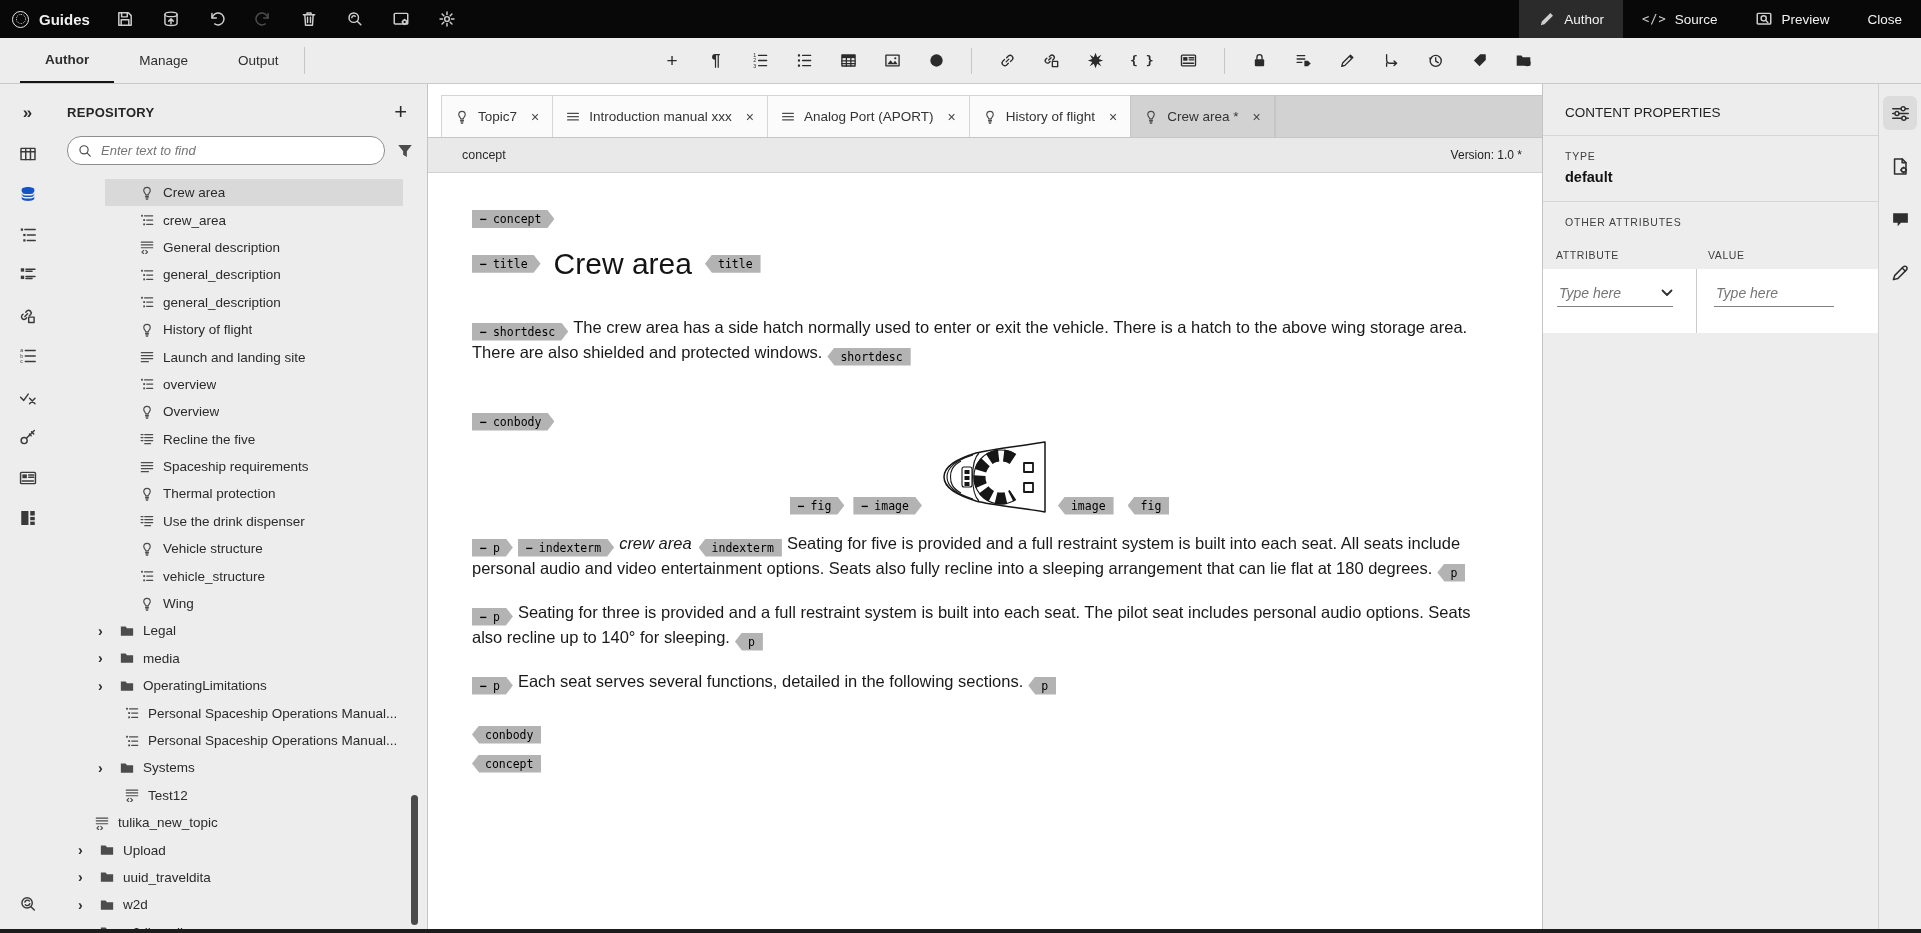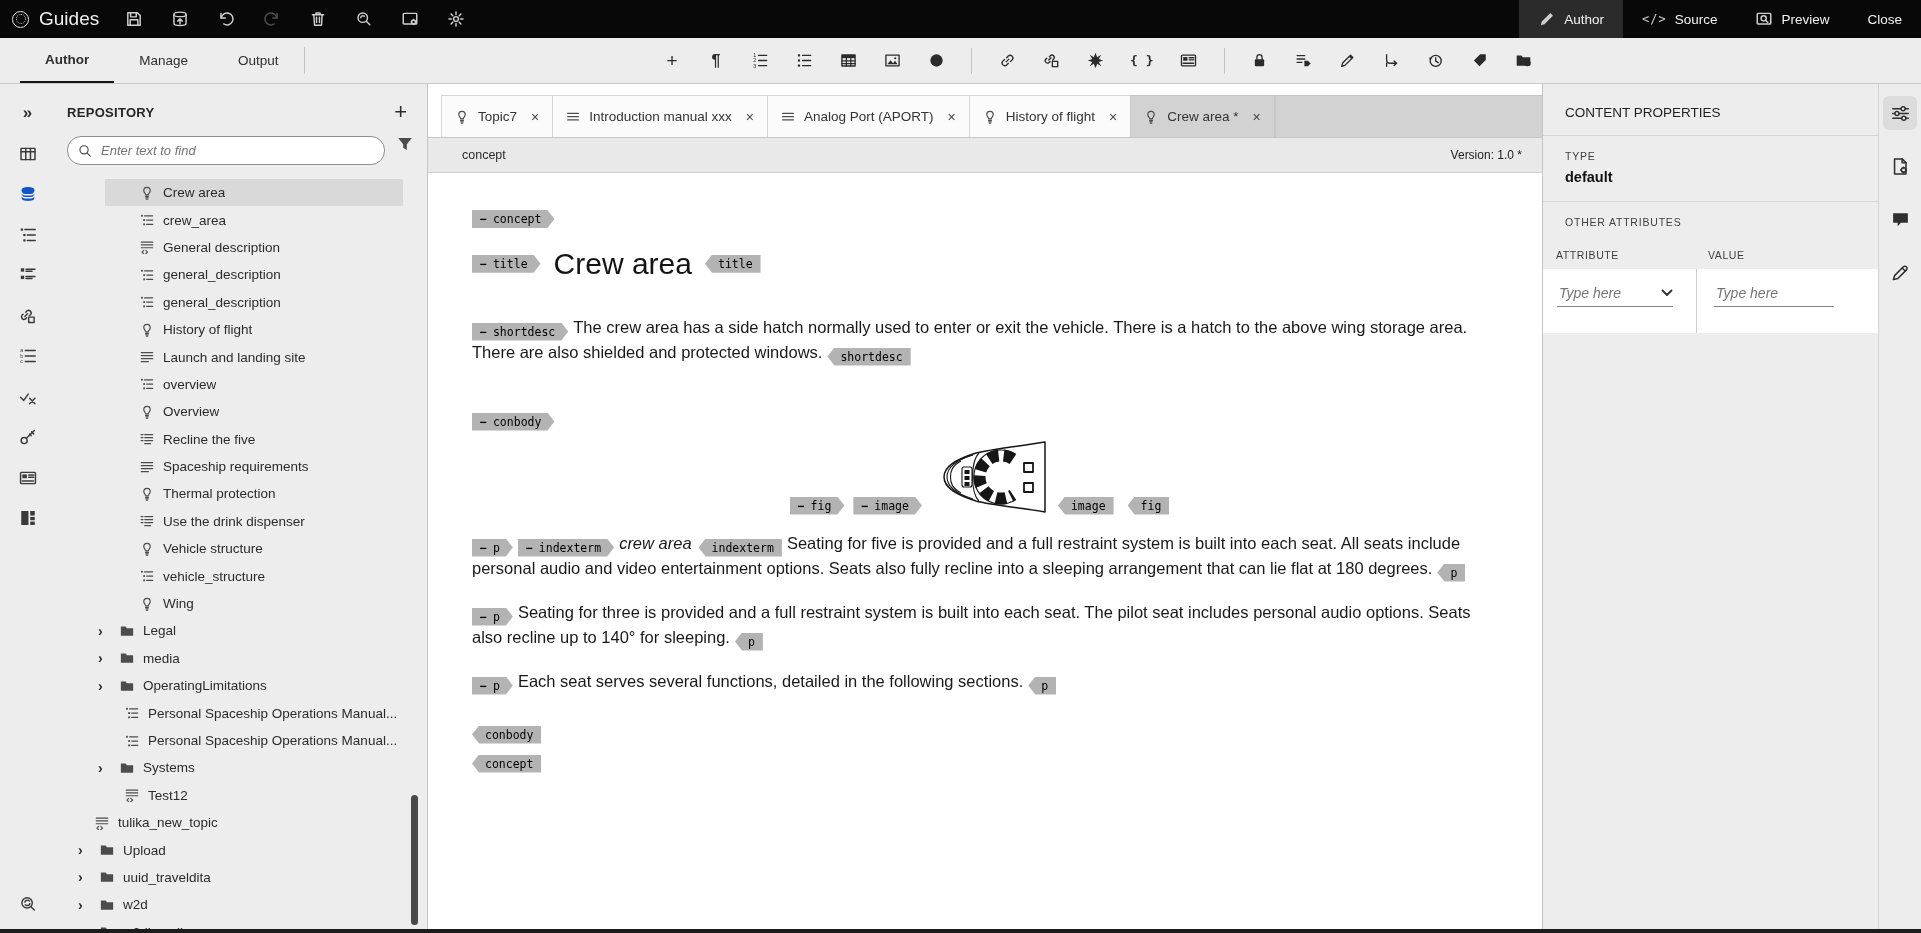--- a/index.html
+++ b/index.html
@@ -19,21 +19,21 @@
   .li text{fill:#3a3a3a;stroke:none;font-family:"Liberation Sans",sans-serif}
   .ti{width:14px;height:14px;flex:none}
   .ti *{stroke:#4c4c4c;fill:none;stroke-width:1.1;stroke-linecap:round;stroke-linejoin:round}
   .ti .f2{fill:#4c4c4c;stroke:none}
   
   #topbar{position:absolute;left:0;top:0;width:100%;height:38px;background:#080808;
     display:flex;align-items:center;color:#f0f0f0}
   .logo-ring{width:15px;height:15px;border:1.6px solid #e8e8e8;border-radius:50%;
     margin:0 10px 0 12px;display:flex;align-items:center;justify-content:center}
   .logo-ring::after{content:"";width:8px;height:8px;border:1.2px dotted #d8d8d8;border-radius:50%}
-  .appname{font-size:19px;font-weight:normal;margin-right:20px}
+  .appname{font-size:15px;font-weight:bold;margin-right:20px}
   .tbicons{display:flex;align-items:center;gap:16px}
   .tbicon{padding:4px 6px;cursor:pointer}
   .dim{opacity:.35}
   .modes{margin-left:auto;display:flex;align-items:stretch;height:100%}
   .mode{display:flex;align-items:center;gap:8px;padding:0 19px;font-size:13.5px;color:#f2f2f2}
   .mode.active{background:#2b2b2b}
   .srcglyph{font-size:12px;letter-spacing:1px;color:#cfcfcf;font-family:"DejaVu Sans Mono",monospace}
   
   #menubar{position:absolute;left:0;top:38px;width:100%;height:46px;background:#ededed;
     border-bottom:1px solid #c9c9c9;display:flex;align-items:stretch;box-sizing:border-box}
@@ -53,21 +53,21 @@
   .railicon{width:26px;height:26px;display:flex;align-items:center;justify-content:center;cursor:pointer}
   .railglyph{font-size:17px;font-weight:bold;color:#2f2f2f}
   .dbi .cyl{fill:#1353c8;stroke:none}
   .dbi .wln{stroke:#ededed;fill:none;stroke-width:1.3}
   
   #repo{position:absolute;left:55px;top:84px;width:373px;bottom:4px;background:#ededed;
     border-right:1px solid #c4c4c4;overflow:hidden;box-sizing:border-box}
   .repohead{display:flex;align-items:center;padding:17px 20px 0 12px}
   .repotitle{font-size:13px;font-weight:bold;color:#262626;letter-spacing:.3px}
   .plusbtn{margin-left:auto;font-size:22px;font-weight:300;color:#2b2b2b;cursor:pointer;line-height:1}
-  .searchrow{display:flex;align-items:flex-start;margin:13px 14px 0 12px;gap:12px}
+  .searchrow{display:flex;align-items:center;margin:13px 14px 0 12px;gap:12px}
   .searchbox{flex:1;height:27px;background:#fff;border:1px solid #8e8e8e;border-radius:14px;
     display:flex;align-items:center;padding:0 10px;gap:7px}
   .searchbox input{border:none;outline:none;flex:1;font:italic 13px "Liberation Sans",sans-serif;color:#555;background:transparent}
   .tree{margin-top:14px}
   .trow{height:27.4px;display:flex;align-items:center;gap:9px;font-size:13.5px;color:#2b2b2b;cursor:pointer;box-sizing:border-box}
   .trow.sel{background:linear-gradient(to right,transparent 50px,#d9d9d9 50px,#d9d9d9 348px,transparent 348px)}
   .d0{padding-left:23px}.d1{padding-left:43px}.d1f{padding-left:70px}.d2{padding-left:85px}
   .tchev{width:13px;font-size:14px;font-weight:bold;color:#2f2f2f;line-height:1}
   .tlabel{white-space:nowrap;overflow:hidden;text-overflow:ellipsis;max-width:250px}
   .scrollthumb{position:absolute;right:9px;top:711px;width:7px;height:130px;background:#4a4a4a;border-radius:4px}

